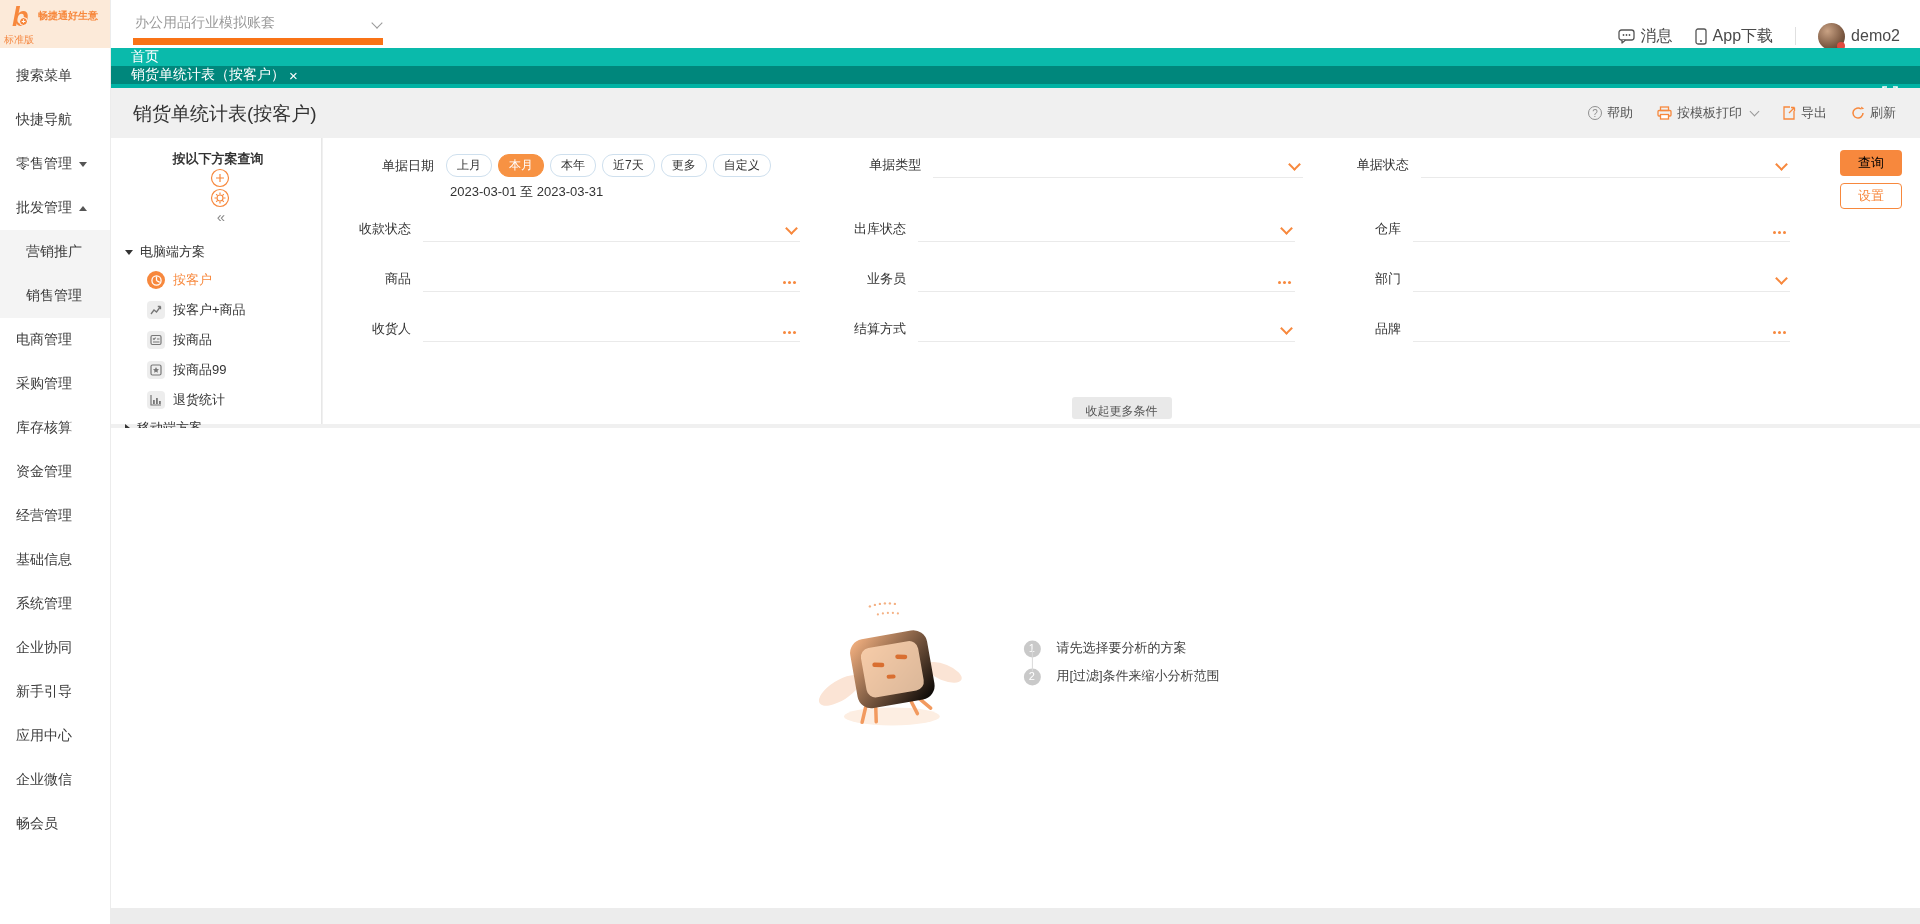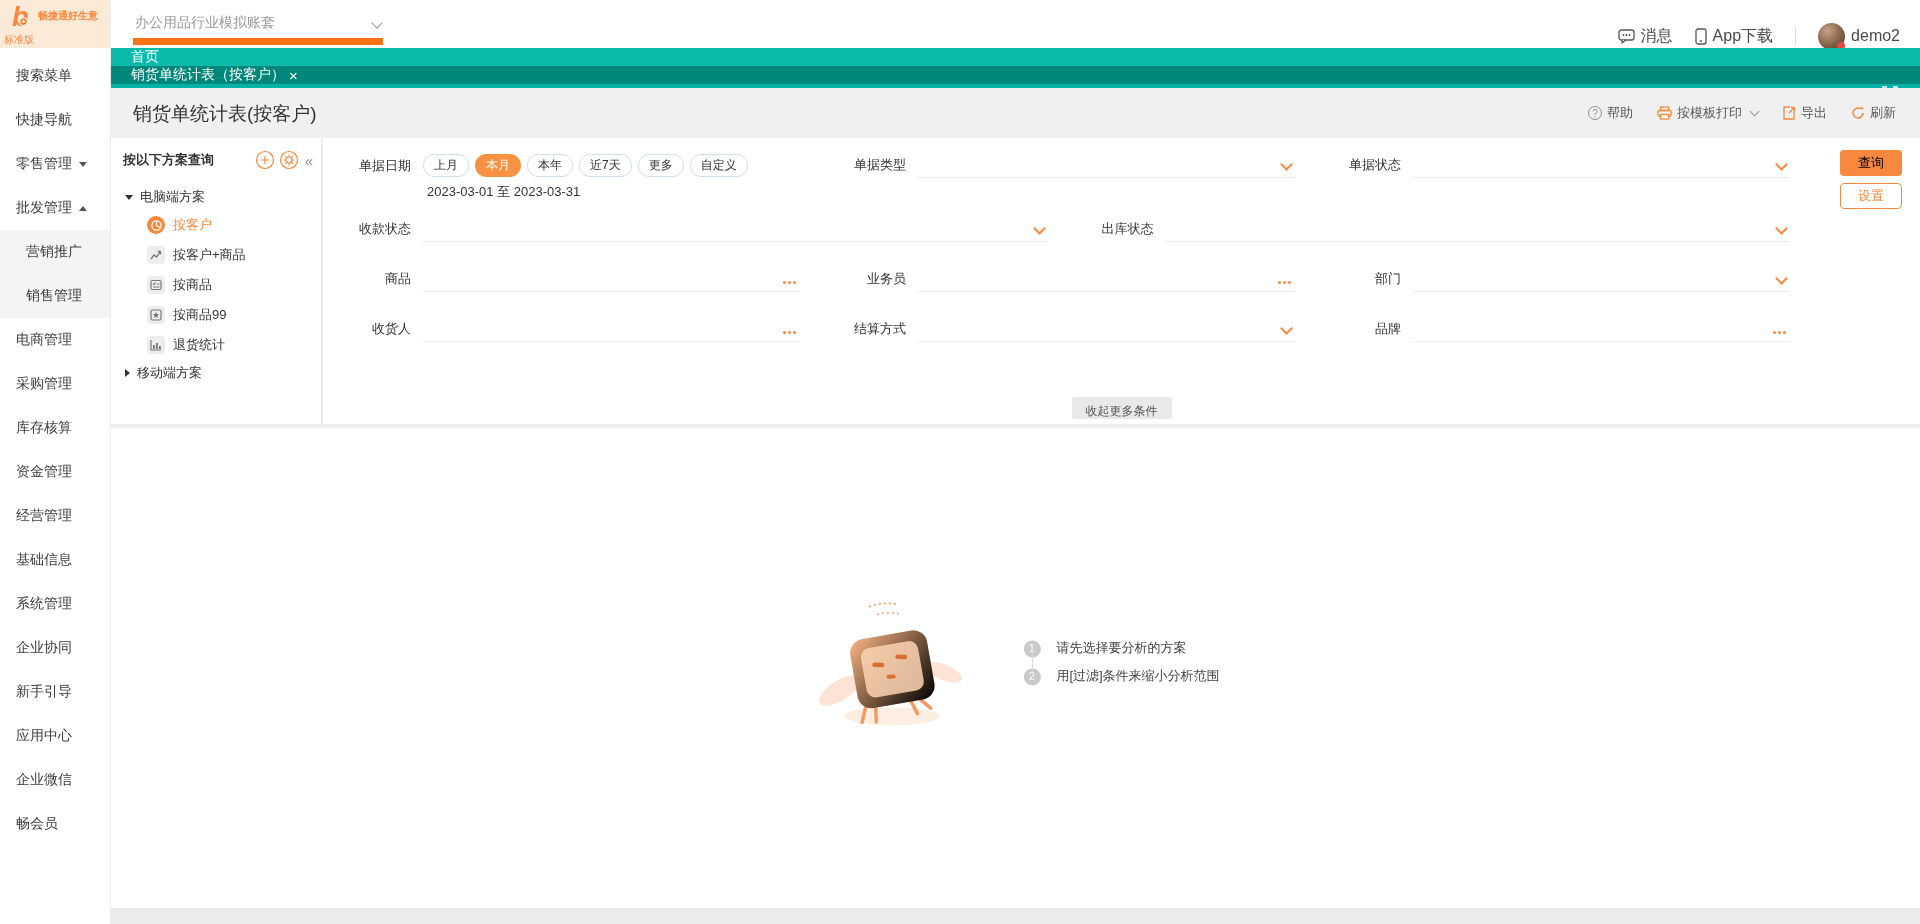--- a/index.html
+++ b/index.html
@@ -49,37 +49,37 @@
   .title-toolbar { position:absolute; right:24px; top:0; height:50px; display:flex; align-items:center; gap:24px; font-size:13px; color:#555; }
   .tt-item { display:flex; align-items:center; gap:5px; cursor:pointer; }
   .help-circle { width:14px; height:14px; border:1px solid #8f8f8f; border-radius:50%; color:#8f8f8f; font-size:10px; line-height:13px; text-align:center; }
   .tt-item .chev-gray { width:7px; height:7px; margin-left:4px; margin-top:-3px; }
 
   
   .workspace { position:absolute; left:111px; top:138px; right:0; bottom:16px; background:#f0f0f0; }
 
   
   .query-panel { position:absolute; left:0; top:0; width:211px; height:286px; background:#fff; border-right:1px solid #e7e7e7; }
-  .qp-header { display:flex; align-items:center; padding:12px 8px 10px 12px; }
+  .qp-header { display:flex; align-items:center; padding:12px 8px 10px 12px;flex-direction:column; }
   .qp-title { font-size:13px; font-weight:bold; color:#333; flex:1; }
   .qp-icon { width:20px; height:20px; margin-left:4px; cursor:pointer; flex:none; }
   .qp-collapse { font-size:15px; color:#8a8a8a; margin-left:6px; cursor:pointer; }
   .tree { padding:4px 0 0 14px; }
   .tree-group { display:flex; align-items:center; height:26px; gap:7px; font-size:13px; color:#333; cursor:pointer; }
   .tg-caret-down { width:0;height:0;border-left:4px solid transparent;border-right:4px solid transparent;border-top:5px solid #333; }
   .tg-caret-right { width:0;height:0;border-top:4px solid transparent;border-bottom:4px solid transparent;border-left:5px solid #333; }
   .tree-item { display:flex; align-items:center; height:30px; padding-left:22px; gap:8px; font-size:13px; color:#333; cursor:pointer; }
   .tree-item.selected { color:#f7883d; }
   .ti-icon { width:18px; height:18px; border-radius:4px; background:#ededed; display:flex; align-items:center; justify-content:center; flex:none; }
   .ti-icon.orange { background:#f7883d; border-radius:50%; }
 
   
   .filter-panel { position:absolute; left:212px; top:0; right:0; height:286px; background:#fff; padding:16px 130px 0 28px; }
   .frow { display:flex; gap:46px; }
-  .frow.r1 { height:64px; }
+  .frow.r1 { height:64px;margin-left:23px; }
   .frow.rn { height:50px; }
   .fcell { flex:1; display:flex; align-items:flex-start; min-width:0; }
   .flabel { width:72px; text-align:right; padding-right:12px; font-size:13px; color:#333; line-height:22px; flex:none; }
   .ffield { flex:1; height:24px; border-bottom:1px solid #eaeaea; position:relative; }
   .chev-orange { position:absolute; right:4px; top:6px; width:9px; height:9px; border-right:2px solid #f7883d; border-bottom:2px solid #f7883d; transform:rotate(45deg); }
   .dots-orange { position:absolute; right:14px; top:13px; width:3px; height:3px; border-radius:50%; background:#f7883d; box-shadow:5px 0 0 #f7883d, 10px 0 0 #f7883d; }
   .datecell .flabel { line-height:24px; }
   .pills { display:flex; gap:6px; align-items:center; }
   .pill { font-size:12px; color:#333; border:1px solid #cfe0ee; border-radius:11px; padding:2px 10px; background:#fff; cursor:pointer; white-space:nowrap; }
   .pill.active { background:#f79243; border-color:#f79243; color:#fff; }
@@ -360,20 +360,26 @@
       <div class="fcell">
         <span class="flabel">收款状态</span>
         <div class="ffield">
             <span class="chev-orange"></span>
           </div>
       </div>
       <div class="fcell">
         <span class="flabel">出库状态</span>
         <div class="ffield">
             <span class="chev-orange"></span>
+          </div>
+      </div>
+      <div class="fcell">
+        <span class="flabel">仓库</span>
+        <div class="ffield">
+            <span class="dots-orange"></span>
           </div>
       </div>
     </div>
     <div class="frow rn">
       <div class="fcell">
         <span class="flabel">商品</span>
         <div class="ffield">
             <span class="dots-orange"></span>
           </div>
       </div>

